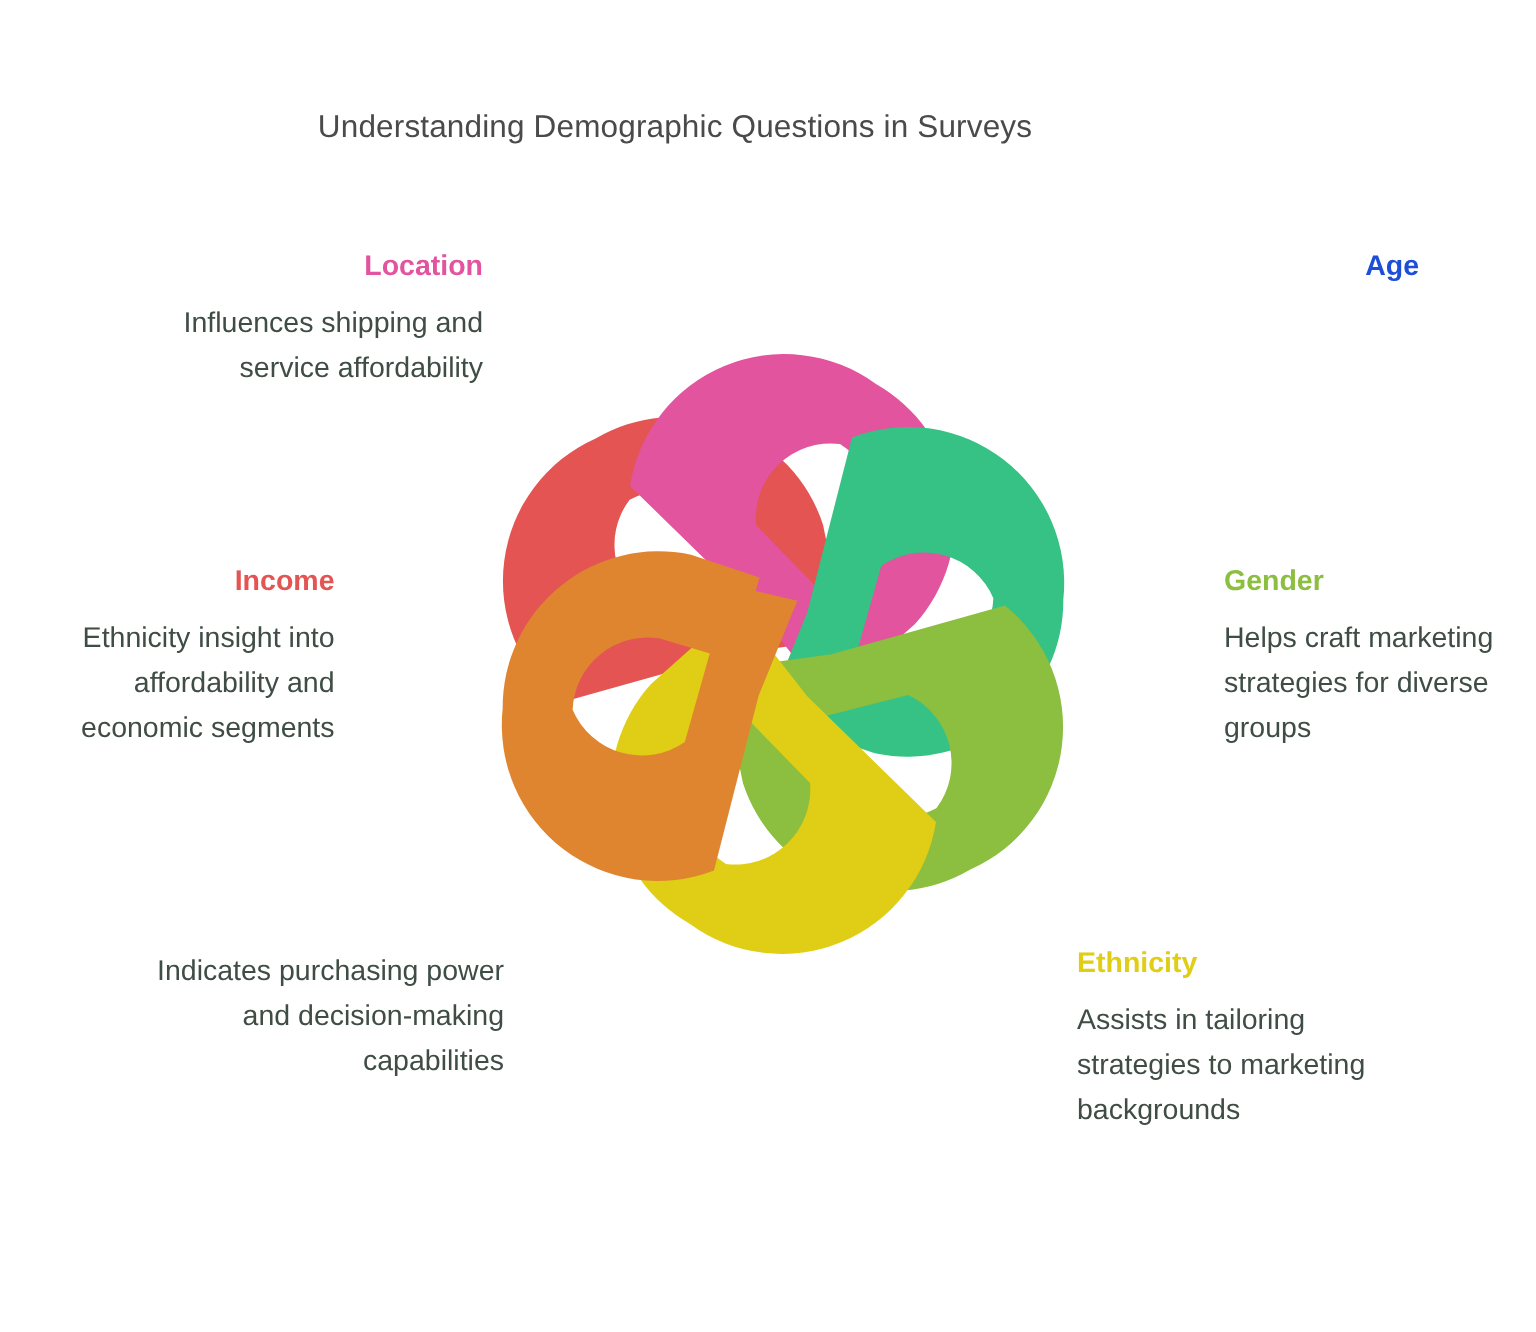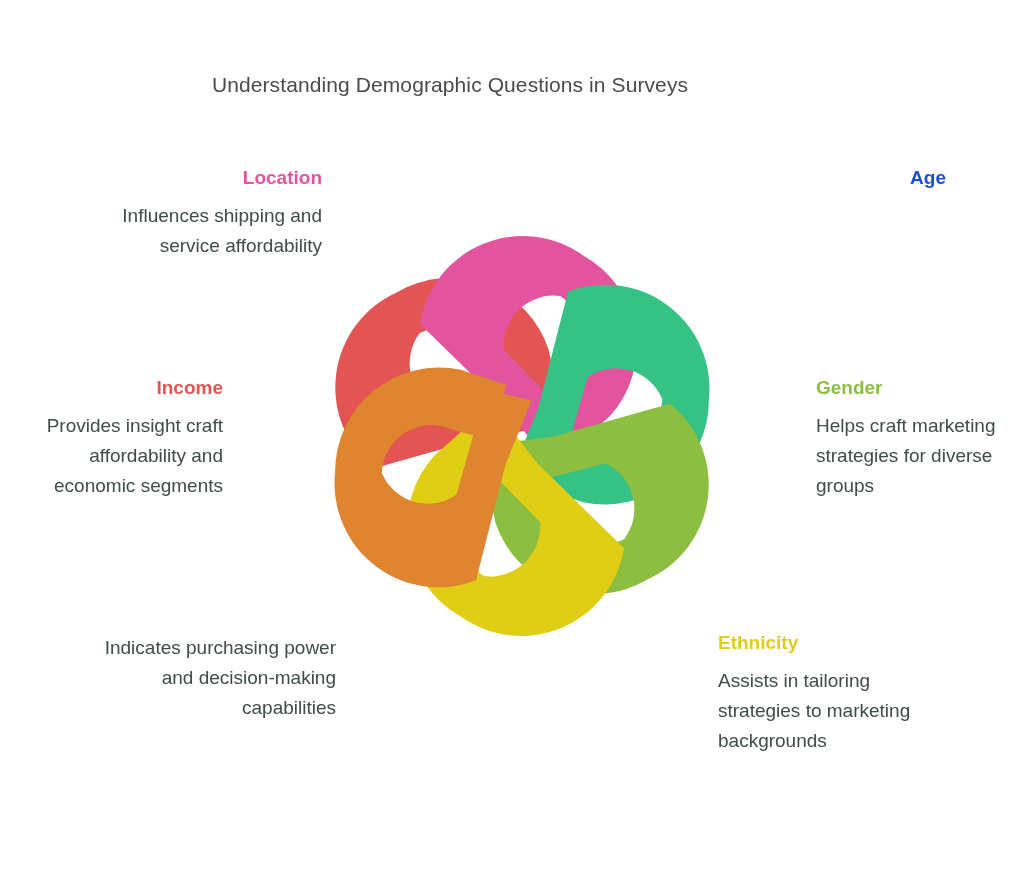--- a/index.html
+++ b/index.html
@@ -125,21 +125,21 @@
   <h3 style="color: rgb(227, 84, 158);">Location</h3>
   <p>Influences shipping and service affordability</p>
 </div>
 
 <div class="callout c-age align-left">
   <h3 style="color: #1d4ed8; text-align: right;">Age</h3>
 </div>
 
 <div class="callout c-income align-right">
   <h3 style="color: rgb(227, 84, 83);">Income</h3>
-  <p>Provides insight craft affordability and economic segments</p>
+  <p>Ethnicity insight into affordability and economic segments</p>
 </div>
 
 <div class="callout c-gender align-left">
   <h3 style="color: rgb(140, 190, 63);">Gender</h3>
   <p>Helps craft marketing strategies for diverse groups</p>
 </div>
 
 <div class="callout c-education align-right">
   <p>Indicates purchasing power and decision-making capabilities</p>
 </div>

